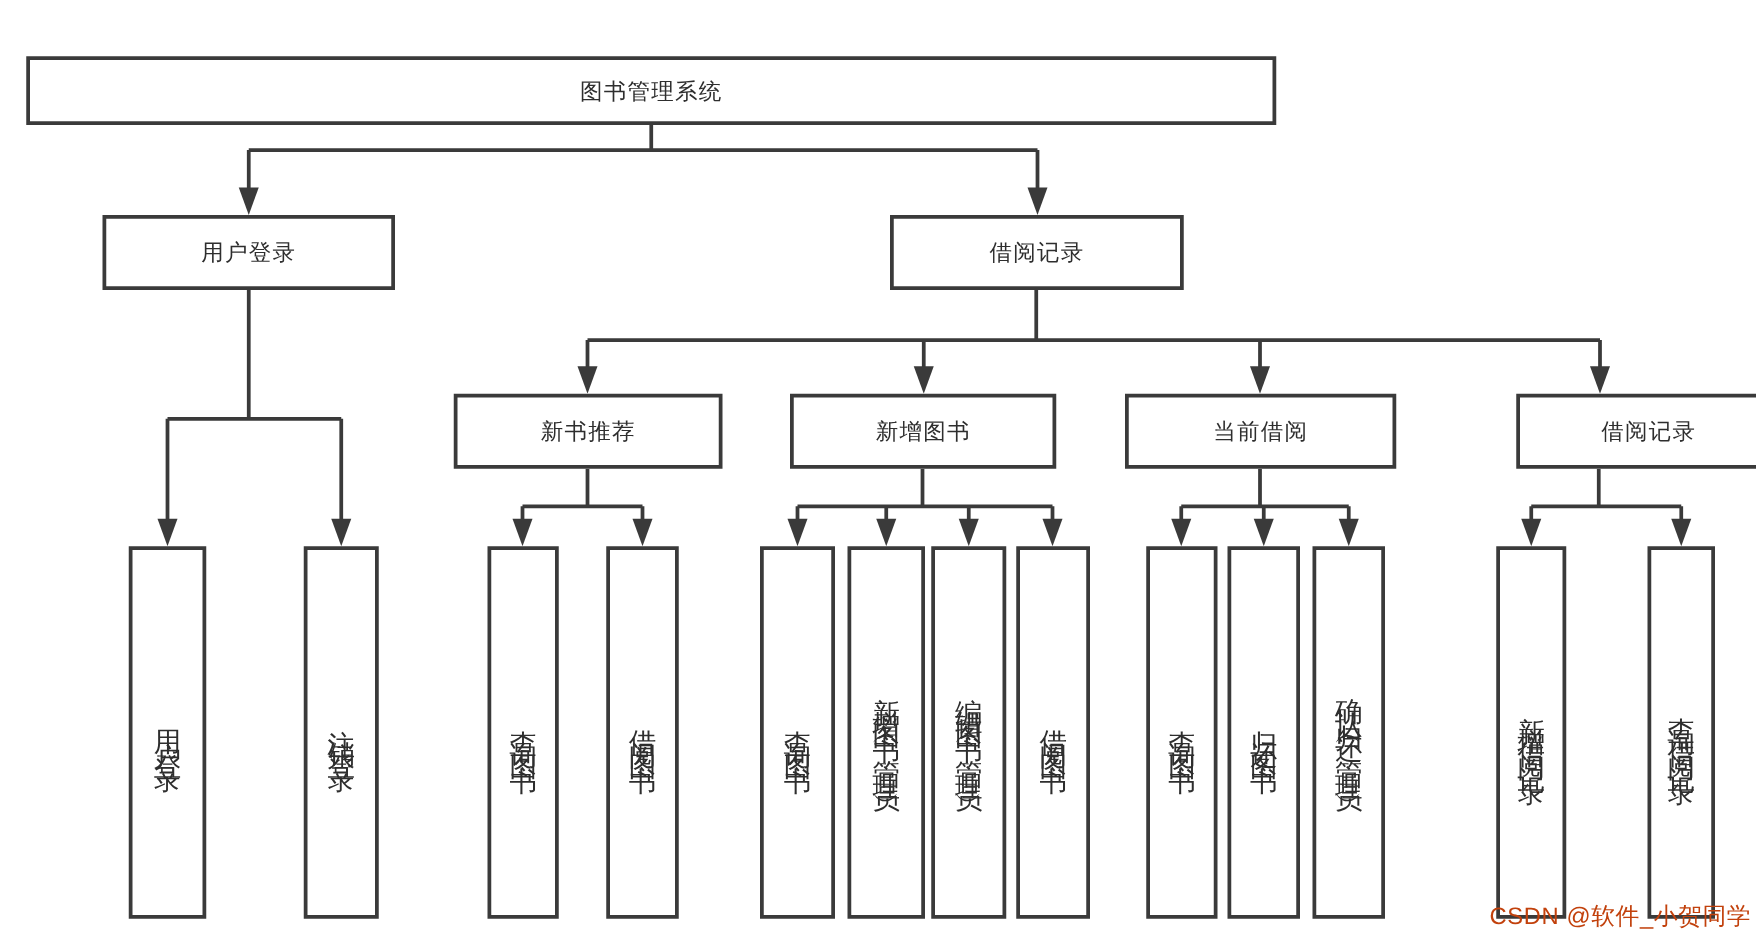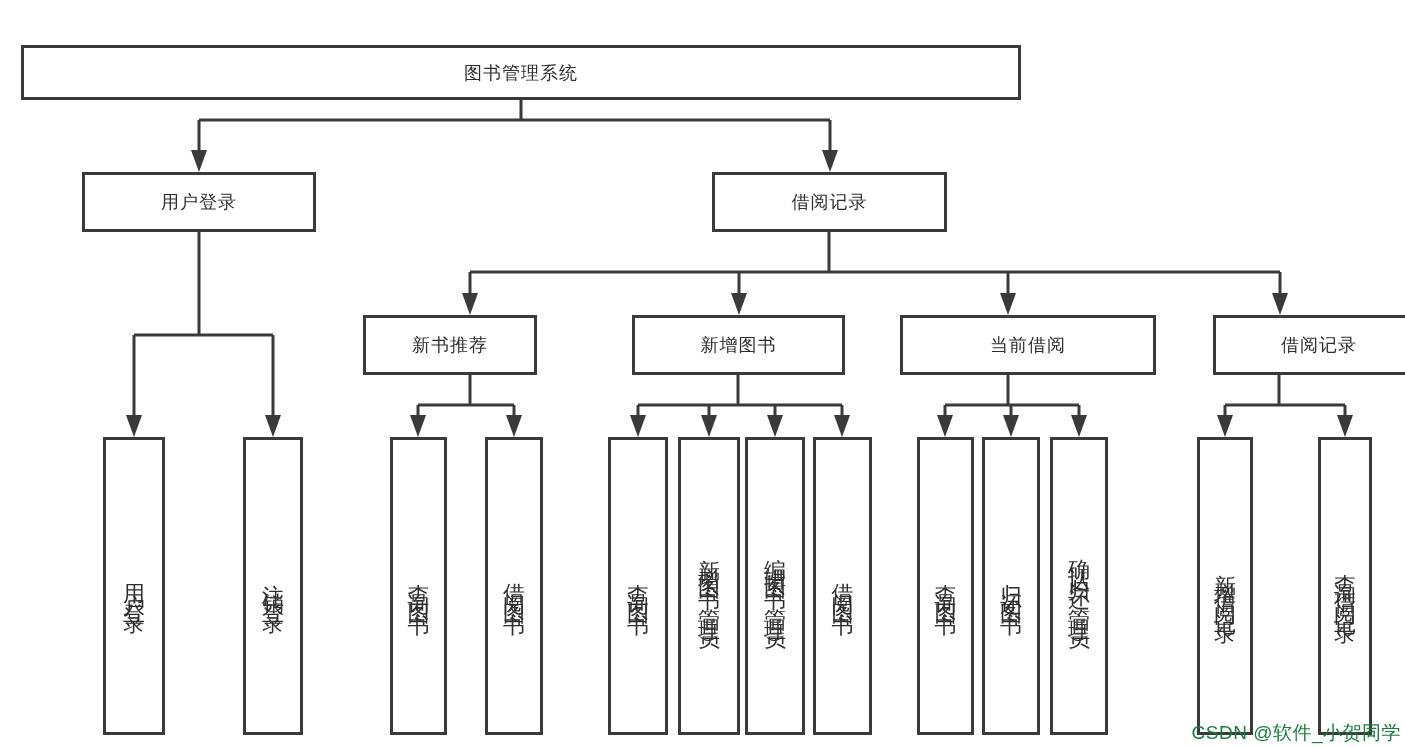--- a/index.html
+++ b/index.html
@@ -50,21 +50,21 @@
     line-height: 1;
     letter-spacing: 10px;
     color: #2e2e2e;
     white-space: nowrap;
   }
   .watermark {
     position: absolute;
     right: 4px;
     bottom: 1px;
     font-size: 19px;
-    color: #15803d;
+    color: #c2410c;
     letter-spacing: 0.5px;
   }
   .connector-line { stroke: #3a3a3a; stroke-width: 3; fill: none; }
   .arrow-head { fill: #3a3a3a; stroke: none; }
 </style>
 </head>
 <body>
 
 <div id="stage">
 
@@ -122,27 +122,27 @@
     <span>图书管理系统</span>
   </div>
 
   <div class="hnode" style="left:82px; top:172px; width:234px;">
     <span>用户登录</span>
   </div>
   <div class="hnode" style="left:712px; top:172px; width:235px;">
     <span>借阅记录</span>
   </div>
 
-  <div class="hnode" style="left:363px; top:315px; width:174px;text-align:right;">
+  <div class="hnode" style="left:363px; top:315px; width:215px;text-align:right;">
     <span>新书推荐</span>
   </div>
   <div class="hnode" style="left:632px; top:315px; width:213px;">
     <span>新增图书</span>
   </div>
-  <div class="hnode" style="left:900px; top:315px; width:256px;">
+  <div class="hnode" style="left:900px; top:315px; width:217px;">
     <span>当前借阅</span>
   </div>
   <div class="hnode" style="left:1213px; top:315px; width:212px;">
     <span>借阅记录</span>
   </div>
 
   <div class="leaf" style="left:103px; width:62px;">
     <span class="vtext">用户登录</span>
   </div>
   <div class="leaf" style="left:243px; width:60px;">

